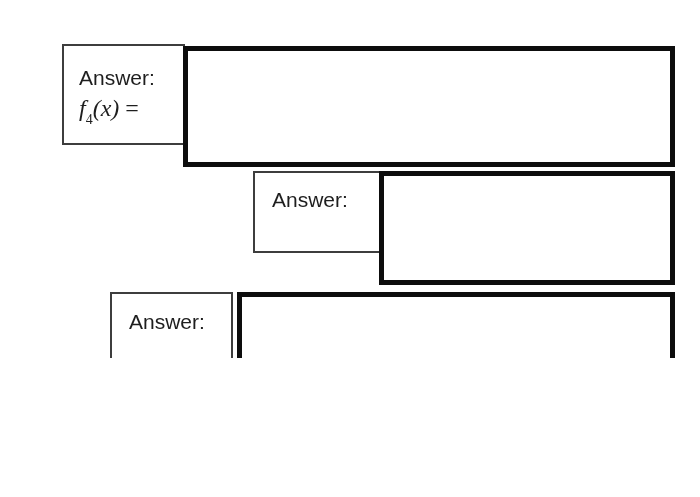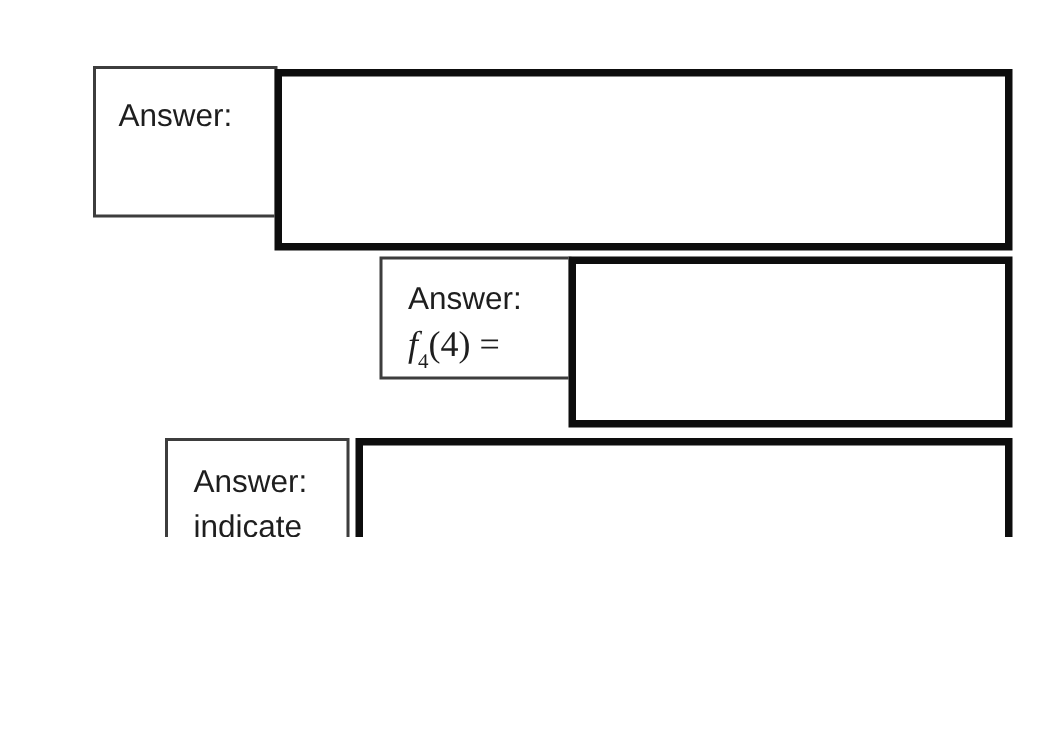--- a/index.html
+++ b/index.html
@@ -59,28 +59,27 @@
   .mnum { font-style: normal; }
   .meq  { font-style: normal; }
 </style>
 </head>
 <body>
 
 <div class="canvas">
 
   <div class="label-box label1">
     <div class="lab-line">Answer:</div>
+    <div class="math-line"><span class="mf">f</span><sub class="msub">4</sub><span class="mvar">(x)</span><span class="meq"> =</span></div>
   </div>
   <div class="answer-box box1"></div>
 
   <div class="label-box label2">
     <div class="lab-line">Answer:</div>
-    <div class="math-line"><span class="mf">f</span><sub class="msub">4</sub><span class="mnum">(4)</span><span class="meq"> =</span></div>
   </div>
   <div class="answer-box box2"></div>
 
   <div class="label-box label3">
     <div class="lab-line">Answer:</div>
-    <div class="lab-line">indicate</div>
   </div>
   <div class="answer-box box3"></div>
 
 </div>
 
 </body></html>

